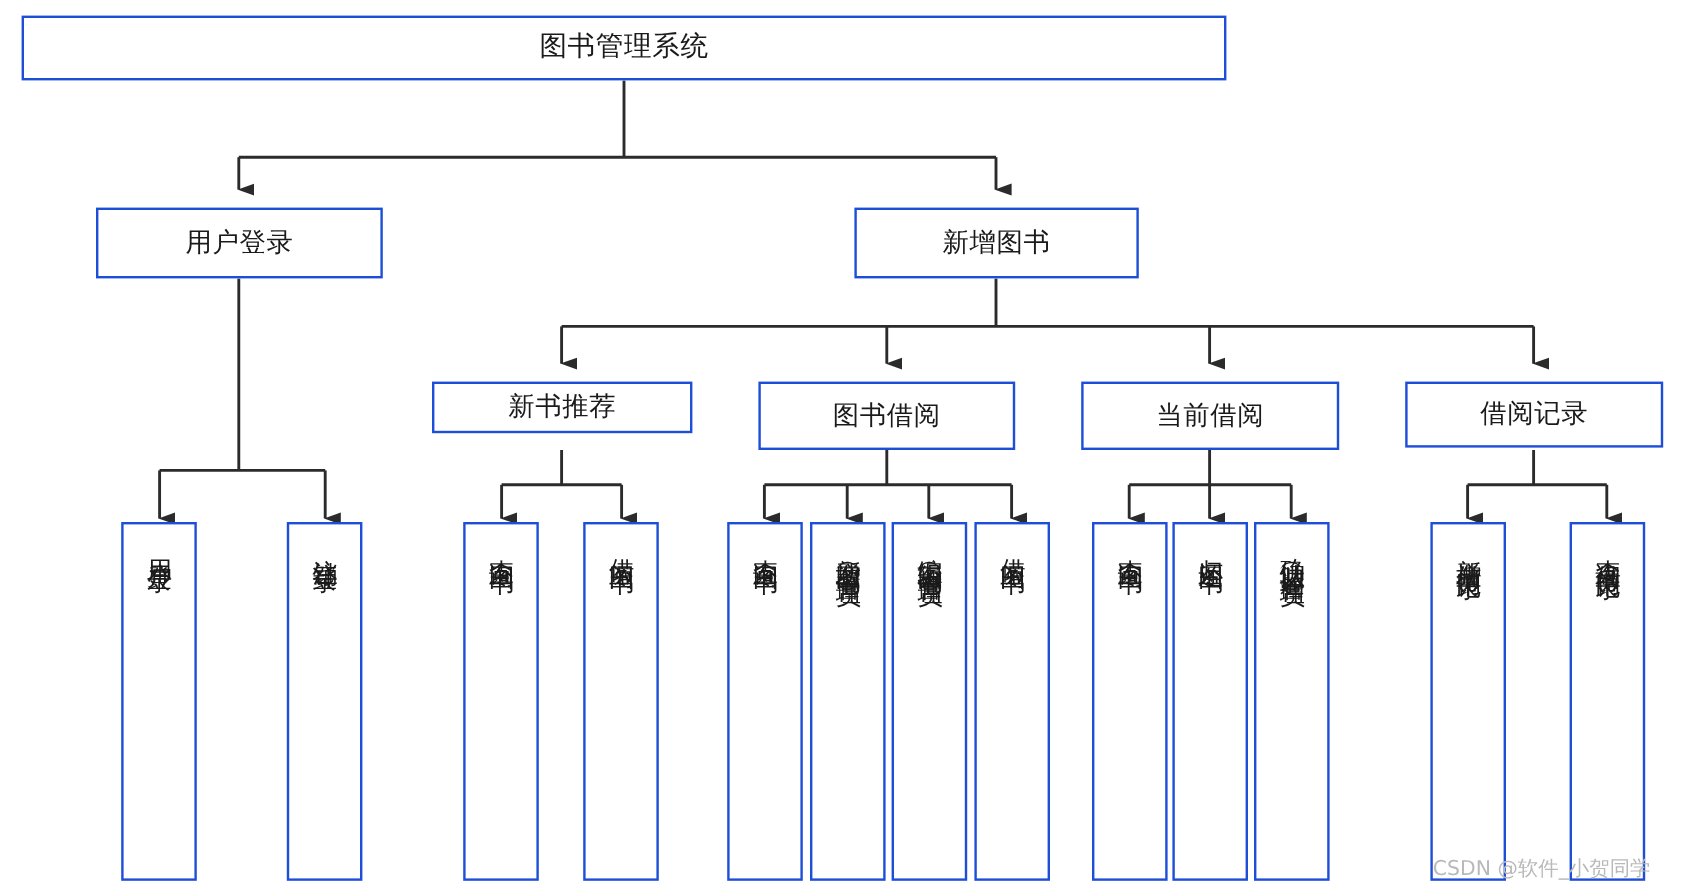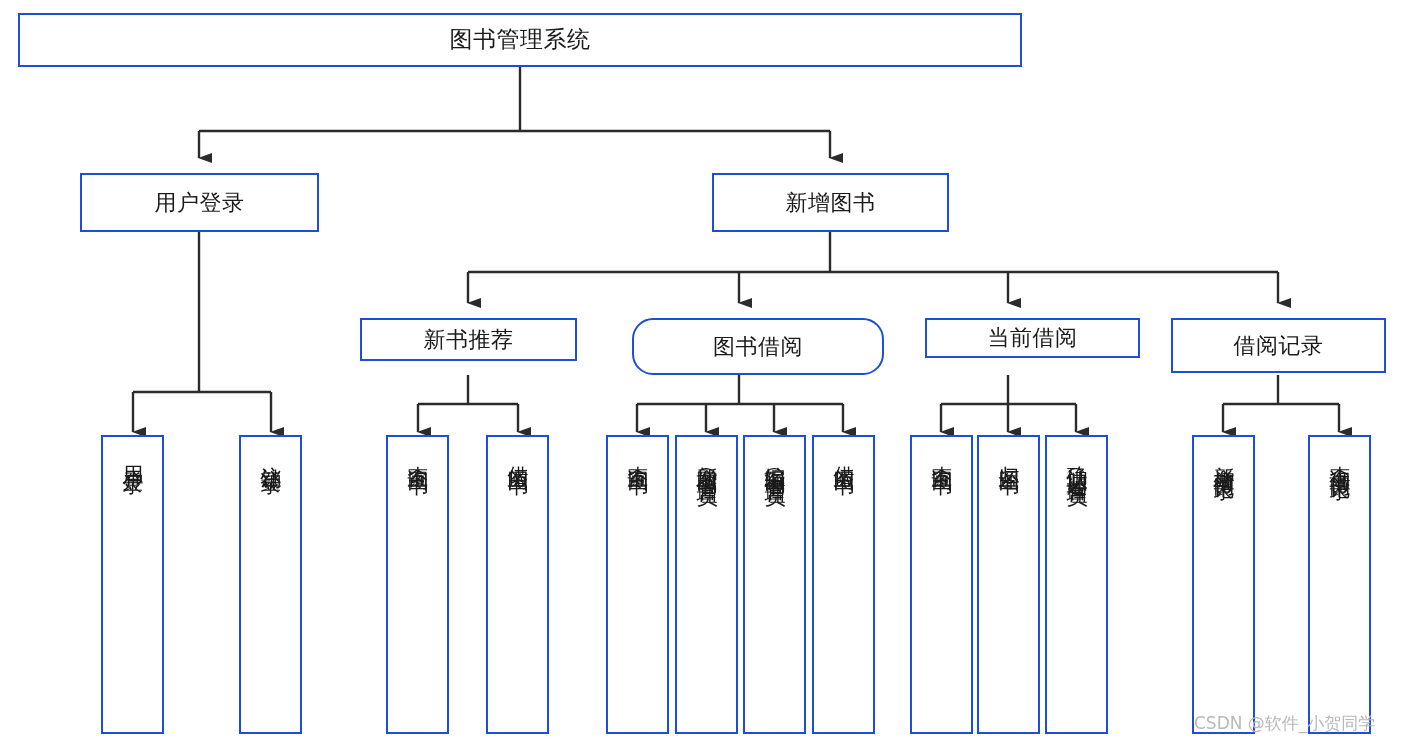--- a/index.html
+++ b/index.html
@@ -139,24 +139,24 @@
   <div class="node horiz" style="left:80px; top:173px; width:239px; height:59px;">
     <span class="node-label">用户登录</span>
   </div>
   <div class="node horiz" style="left:712px; top:173px; width:237px; height:59px;">
     <span class="node-label">新增图书</span>
   </div>
 
   <div class="node horiz" style="left:360px; top:318px; width:217px; height:43px;">
     <span class="node-label">新书推荐</span>
   </div>
-  <div class="node horiz" style="left:632px; top:318px; width:252px; height:57px;border-radius:21px;">
+  <div class="node horiz" style="left:632px; top:318px; width:214px; height:57px;">
     <span class="node-label">图书借阅</span>
   </div>
-  <div class="node horiz" style="left:901px; top:318px; width:215px; height:40px;margin-left:24px;">
+  <div class="node horiz" style="left:901px; top:318px; width:215px; height:57px;">
     <span class="node-label">当前借阅</span>
   </div>
   <div class="node horiz" style="left:1171px; top:318px; width:215px; height:55px;">
     <span class="node-label">借阅记录</span>
   </div>
 
   <div class="node vert" style="left:101px; top:435px; width:63px; height:299px;">
     <span class="node-label">用户登录</span>
   </div>
   <div class="node vert" style="left:239px; top:435px; width:63px; height:299px;">

